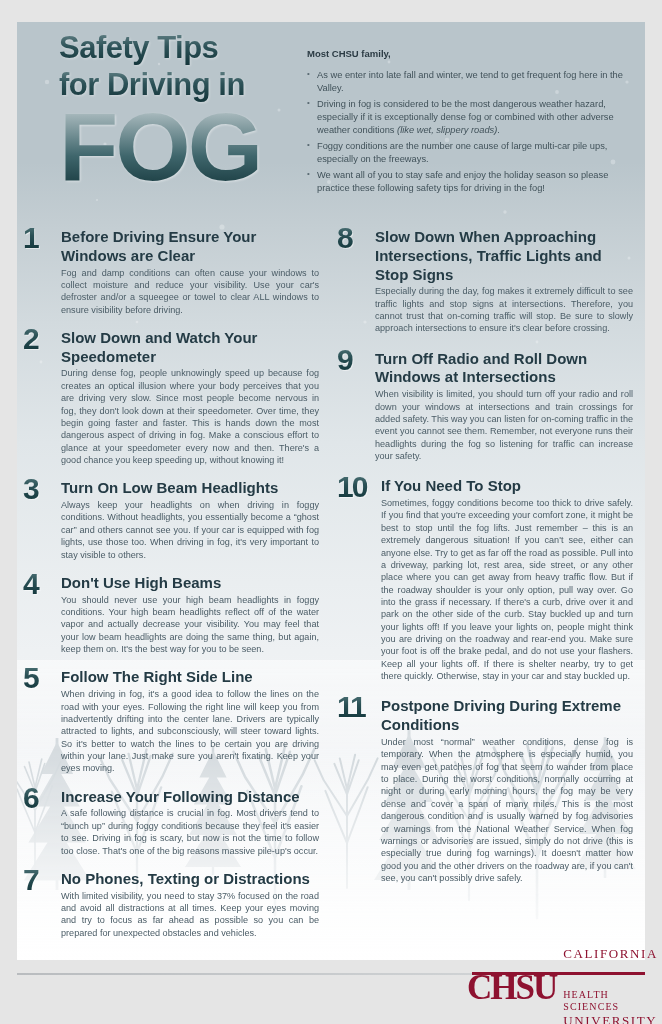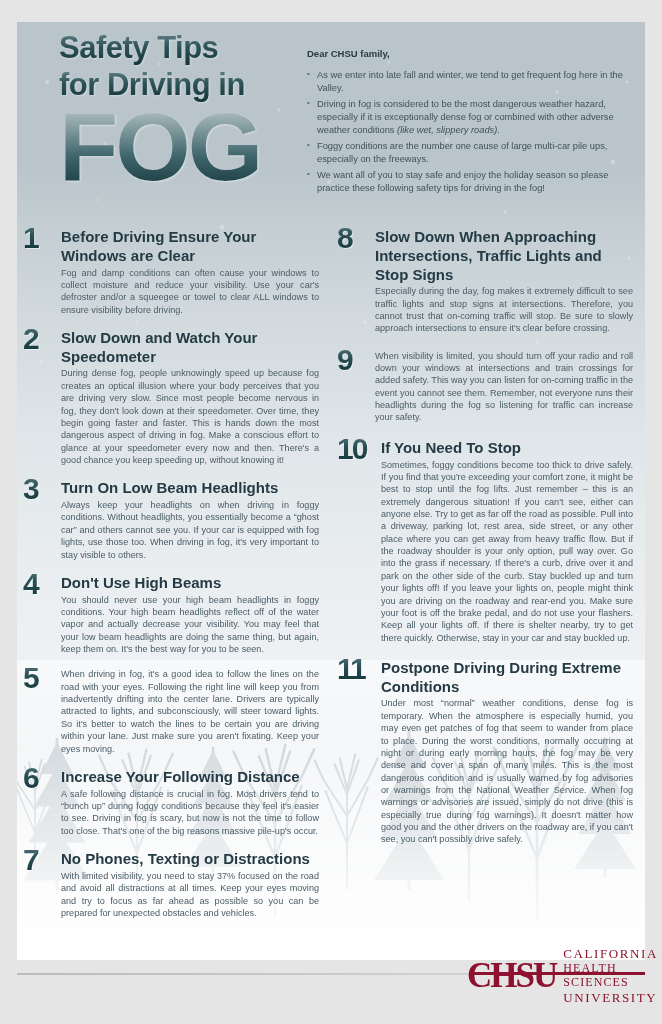--- a/index.html
+++ b/index.html
@@ -219,21 +219,21 @@
     color: #8e1230;
     line-height: 1;
   }
   .logo-words {
     font-family: "Liberation Serif", serif;
     color: #8e1230;
     line-height: 1.18;
     letter-spacing: 1.6px;
   }
   .logo-words div { font-size: 13px; }
-  .logo-words div:nth-child(2) { font-size: 12px; letter-spacing: 1.1px; }
+  .logo-words div:nth-child(2) { font-size: 10px; letter-spacing: 1.1px; margin-top: 28px; }
 </style>
 </head>
 <body>
 
 <div id="poster">
 
   <div class="bg-panel"></div>
 
   <svg class="speckles" viewBox="0 0 628 430" preserveAspectRatio="none">
     <g fill="#ffffff" opacity="0.55">
@@ -301,21 +301,21 @@
   </svg>
 
   <div class="header">
     <div class="title-block">
       <div class="title-line">Safety Tips</div>
       <div class="title-line">for Driving in</div>
       <div class="title-fog">FOG</div>
     </div>
 
     <div class="intro">
-      <div class="intro-greeting">Dear CHSU family,</div>
+      <div class="intro-greeting">Most CHSU family,</div>
       <ul>
         <li>As we enter into late fall and winter, we tend to get frequent fog here in the Valley.</li>
         <li>Driving in fog is considered to be the most dangerous weather hazard, especially if it is exceptionally dense fog or combined with other adverse weather conditions <em>(like wet, slippery roads)</em>.</li>
         <li>Foggy conditions are the number one cause of large multi-car pile ups, especially on the freeways.</li>
         <li>We want all of you to stay safe and enjoy the holiday season so please practice these following safety tips for driving in the fog!</li>
       </ul>
     </div>
   </div>
 
   <div class="columns">
@@ -345,20 +345,21 @@
       <div class="tip">
         <div class="tip-num">4</div>
         <div class="tip-body">
           <div class="tip-title">Don't Use High Beams</div>
           <div class="tip-text">You should never use your high beam headlights in foggy conditions. Your high beam headlights reflect off of the water vapor and actually decrease your visibility. You may feel that your low beam headlights are doing the same thing, but again, keep them on. It's the best way for you to be seen.</div>
         </div>
       </div>
       <div class="tip">
         <div class="tip-num">5</div>
         <div class="tip-body">
+          <div class="tip-title">Follow The Right Side Line</div>
           <div class="tip-text">When driving in fog, it's a good idea to follow the lines on the road with your eyes. Following the right line will keep you from inadvertently drifting into the center lane. Drivers are typically attracted to lights, and subconsciously, will steer toward lights. So it's better to watch the lines to be certain you are driving within your lane. Just make sure you aren't fixating. Keep your eyes moving.</div>
         </div>
       </div>
       <div class="tip">
         <div class="tip-num">6</div>
         <div class="tip-body">
           <div class="tip-title">Increase Your Following Distance</div>
           <div class="tip-text">A safe following distance is crucial in fog. Most drivers tend to “bunch up” during foggy conditions because they feel it's easier to see. Driving in fog is scary, but now is not the time to follow too close. That's one of the big reasons massive pile-up's occur.</div>
         </div>
       </div>
@@ -375,20 +376,21 @@
       <div class="tip">
         <div class="tip-num">8</div>
         <div class="tip-body">
           <div class="tip-title">Slow Down When Approaching Intersections, Traffic Lights and Stop Signs</div>
           <div class="tip-text">Especially during the day, fog makes it extremely difficult to see traffic lights and stop signs at intersections. Therefore, you cannot trust that on-coming traffic will stop. Be sure to slowly approach intersections to ensure it's clear before crossing.</div>
         </div>
       </div>
       <div class="tip">
         <div class="tip-num">9</div>
         <div class="tip-body">
+          <div class="tip-title">Turn Off Radio and Roll Down Windows at Intersections</div>
           <div class="tip-text">When visibility is limited, you should turn off your radio and roll down your windows at intersections and train crossings for added safety. This way you can listen for on-coming traffic in the event you cannot see them. Remember, not everyone runs their headlights during the fog so listening for traffic can increase your safety.</div>
         </div>
       </div>
       <div class="tip">
         <div class="tip-num wide">10</div>
         <div class="tip-body">
           <div class="tip-title">If You Need To Stop</div>
           <div class="tip-text">Sometimes, foggy conditions become too thick to drive safely. If you find that you're exceeding your comfort zone, it might be best to stop until the fog lifts. Just remember – this is an extremely dangerous situation! If you can't see, either can anyone else. Try to get as far off the road as possible. Pull into a driveway, parking lot, rest area, side street, or any other place where you can get away from heavy traffic flow. But if the roadway shoulder is your only option, pull way over. Go into the grass if necessary. If there's a curb, drive over it and park on the other side of the curb. Stay buckled up and turn your lights off! If you leave your lights on, people might think you are driving on the roadway and rear-end you. Make sure your foot is off the brake pedal, and do not use your flashers. Keep all your lights off. If there is shelter nearby, try to get there quickly. Otherwise, stay in your car and stay buckled up.</div>
         </div>
       </div>

